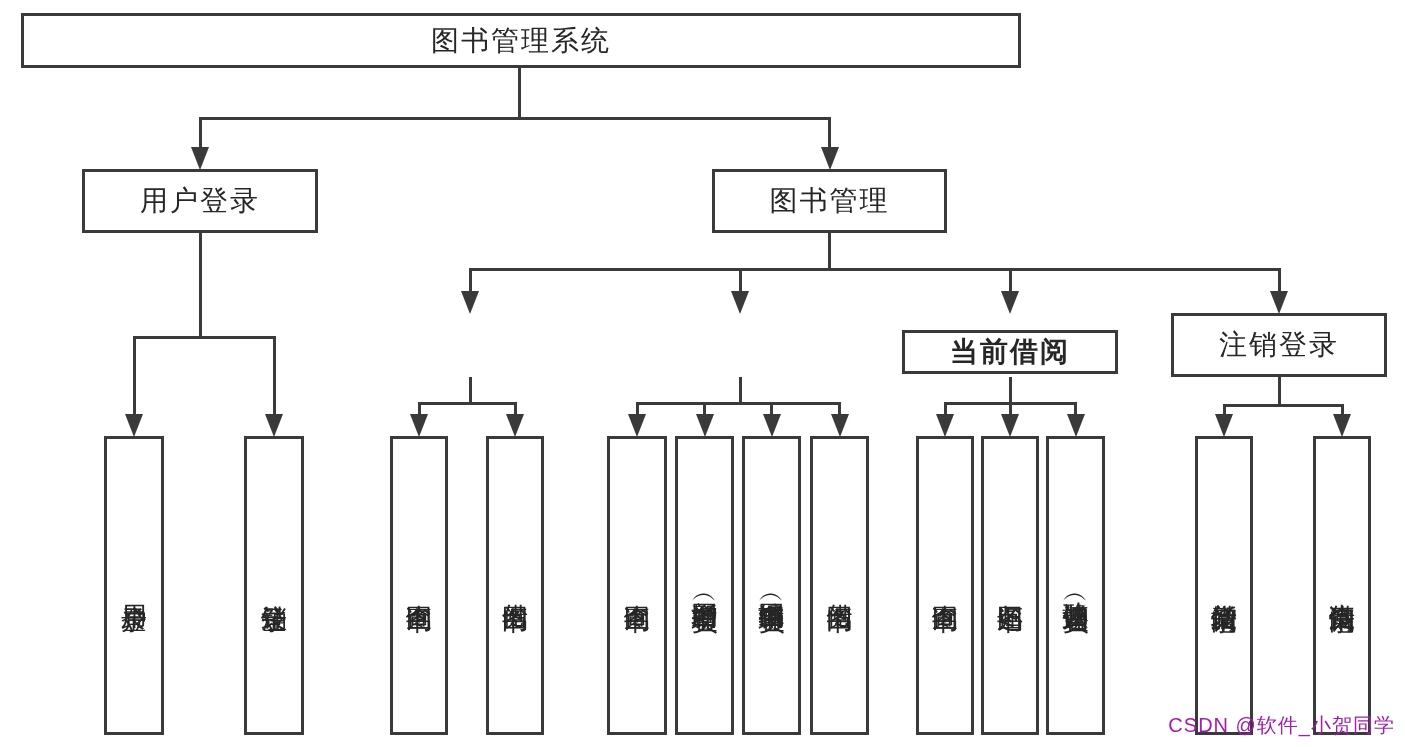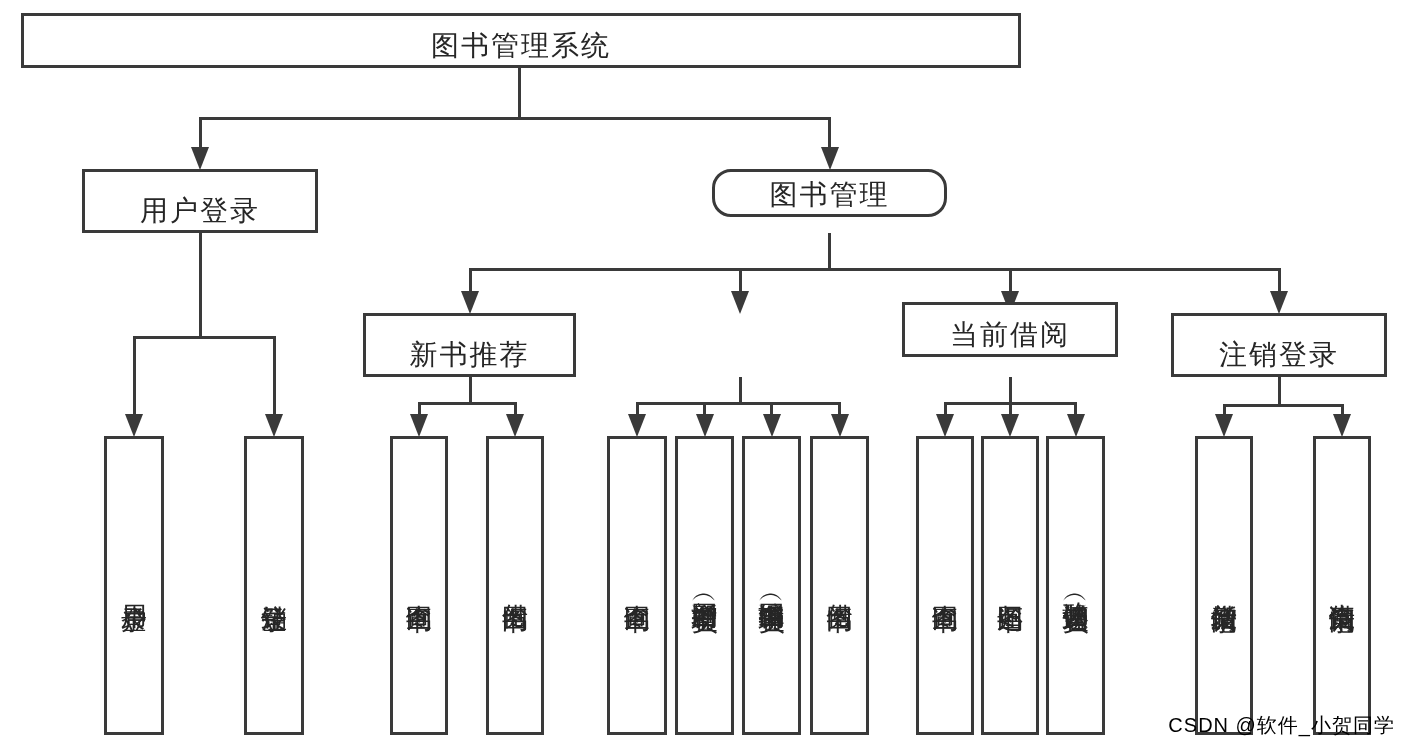--- a/index.html
+++ b/index.html
@@ -14,21 +14,21 @@
     background: #ffffff;
     overflow: hidden;
     font-family: "Liberation Sans", "DejaVu Sans", sans-serif;
   }
   .hbox {
     position: absolute;
     box-sizing: border-box;
     border: 3px solid #3a3a3a;
     background: #ffffff;
     display: flex;
-    align-items: flex-end;
+    align-items: center;
     justify-content: center;
     font-size: 28px;
     letter-spacing: 2px;
     color: #262626;
     z-index: 2;
   }
   .vbox {
     position: absolute;
     box-sizing: border-box;
     border: 3px solid #3a3a3a;
@@ -64,45 +64,42 @@
     border-right: 9px solid transparent;
     border-top: 23px solid #3a3a3a;
     z-index: 1;
   }
   #watermark {
     position: absolute;
     right: 10px;
     bottom: 8px;
     font-size: 20px;
     letter-spacing: 1px;
-    color: #000000;
+    color: #a21caf;
     z-index: 5;
     white-space: nowrap;
   }
 </style>
 </head>
 <body>
 
 <div id="stage">
 
   <div class="hbox" style="left:21px; top:13px; width:1000px; height:55px;">
     <span>图书管理系统</span>
   </div>
 
   <div class="hbox" style="left:82px; top:169px; width:236px; height:64px;">
     <span>用户登录</span>
   </div>
-  <div class="hbox" style="left:712px; top:169px; width:235px; height:48px;border-radius:19px;">
+  <div class="hbox" style="left:712px; top:169px; width:235px; height:64px;">
     <span>图书管理</span>
   </div>
 
-  <div class="hbox" style="left:363px; top:313px; width:213px; height:64px;">
-    <span>新书推荐</span>
-  </div>
-  <div class="hbox" style="left:902px; top:302px; width:216px; height:55px;">
+  <div class="hbox" style="left:902px; top:330px; width:216px; height:44px;font-weight:bold;">
     <span>当前借阅</span>
   </div>
   <div class="hbox" style="left:1171px; top:313px; width:216px; height:64px;">
     <span>注销登录</span>
   </div>
 
   <div class="vbox" style="left:104px; width:60px;">
     <span>用户登录</span>
   </div>
   <div class="vbox" style="left:244px; width:60px;">

